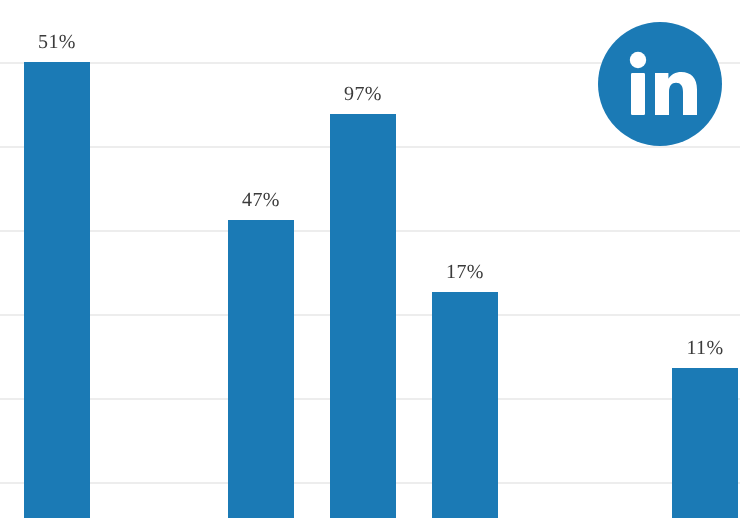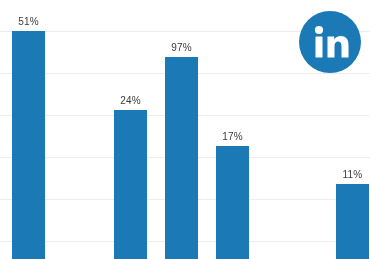--- a/index.html
+++ b/index.html
@@ -33,20 +33,21 @@
     height: 1px;
     background: #ededed;
   }
   
   .plot {
     position: absolute;
     left: 0;
     top: 0;
     width: 370px;
     height: 259px;
+    font-family: Liberation Serif, serif;
   }
   .bar-group {
     position: absolute;
     bottom: 0;
   }
   .bar {
     position: absolute;
     left: 0;
     bottom: 0;
     width: 100%;
@@ -91,21 +92,21 @@
 
   <div class="plot">
 
     <div class="bar-group" style="left:12px;width:33px;height:259px">
       <div class="bar-label" style="bottom:232px">51%</div>
       <div class="bar" style="height:228px"></div>
     </div>
 
 
     <div class="bar-group" style="left:114px;width:33px;height:259px">
-      <div class="bar-label" style="bottom:153px">24%</div>
+      <div class="bar-label" style="bottom:153px">47%</div>
       <div class="bar" style="height:149px"></div>
     </div>
 
     <div class="bar-group" style="left:165px;width:33px;height:259px">
       <div class="bar-label" style="bottom:206px">97%</div>
       <div class="bar" style="height:202px"></div>
     </div>
 
     <div class="bar-group" style="left:216px;width:33px;height:259px">
       <div class="bar-label" style="bottom:117px">17%</div>

